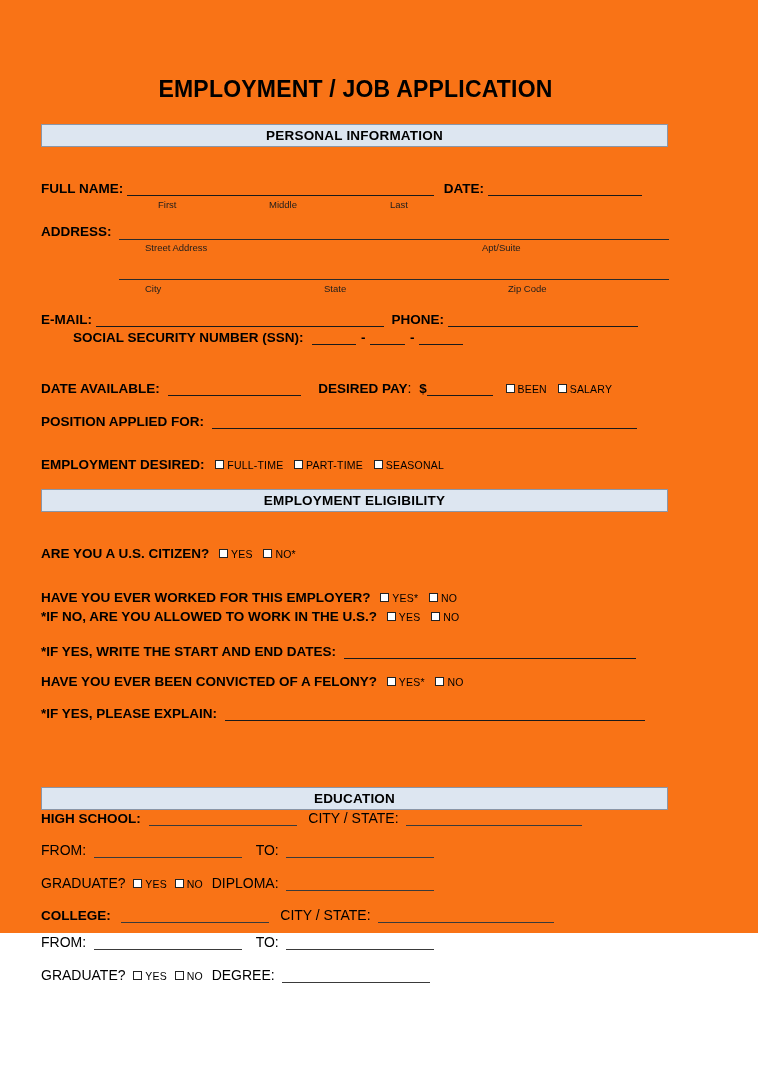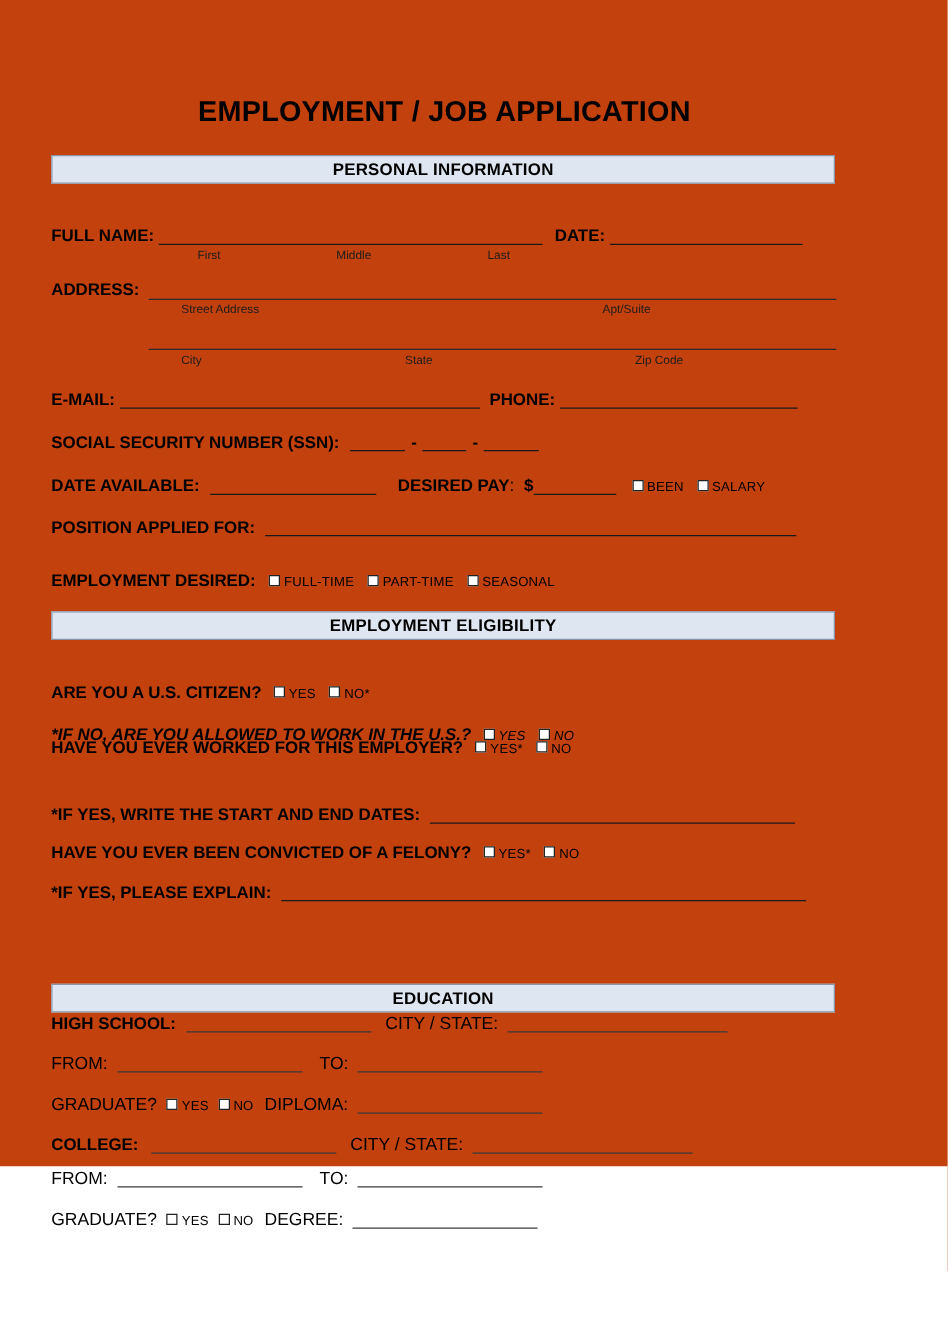--- a/index.html
+++ b/index.html
@@ -13,21 +13,21 @@
     position: relative;
     font-family: "Liberation Sans", sans-serif;
     color: #000000;
     overflow: hidden;
   }
   .page {
     position: absolute;
     left: 0; top: 0;
     width: 758px;
     height: 933px;
-    background: #c2410c;
+    background: #f97316;
   }
 
   
   .doc-title {
     position: absolute;
     left: 41px;
     top: 76px;
     width: 629px;
     text-align: center;
     font-size: 23px;
@@ -164,21 +164,21 @@
   <div class="subcap" style="left:300px; top:283px;">State</div>
   <div class="subcap" style="left:484px; top:283px;">Zip Code</div>
 
   <div class="row" style="top:310px;">
     <span class="lbl-b">E-MAIL:</span>
     <span class="fill" style="width:288px;"></span>
     <span class="lbl-b" style="margin-left:4px;">PHONE:</span>
     <span class="fill" style="width:190px;"></span>
   </div>
 
-  <div class="row" style="top:344px;">
+  <div class="row" style="top:328px;margin-left:32px;">
     <span class="lbl-b">SOCIAL SECURITY NUMBER (SSN):</span>
     <span class="fill" style="width:44px; margin-left:5px;"></span>
     <span class="ssn-dash">-</span>
     <span class="fill" style="width:35px;"></span>
     <span class="ssn-dash">-</span>
     <span class="fill" style="width:44px;"></span>
   </div>
 
   <div class="row" style="top:378px;">
     <span class="lbl-b">DATE AVAILABLE:</span>
@@ -202,21 +202,21 @@
   </div>
 
   <div class="section-bar" style="top:489px;">EMPLOYMENT ELIGIBILITY</div>
 
   <div class="row" style="top:544px;">
     <span class="lbl-b">ARE YOU A U.S. CITIZEN?</span>
     <span class="cb" style="margin-left:6px;"></span><span class="opt">YES</span>
     <span class="cb"></span><span class="opt">NO*</span>
   </div>
 
-  <div class="row" style="top:578px;font-style:italic;">
+  <div class="row" style="top:607px;">
     <span class="lbl-b">*IF NO, ARE YOU ALLOWED TO WORK IN THE U.S.?</span>
     <span class="cb" style="margin-left:6px;"></span><span class="opt">YES</span>
     <span class="cb"></span><span class="opt">NO</span>
   </div>
 
   <div class="row" style="top:588px;">
     <span class="lbl-b">HAVE YOU EVER WORKED FOR THIS EMPLOYER?</span>
     <span class="cb" style="margin-left:6px;"></span><span class="opt">YES*</span>
     <span class="cb"></span><span class="opt">NO</span>
   </div>

